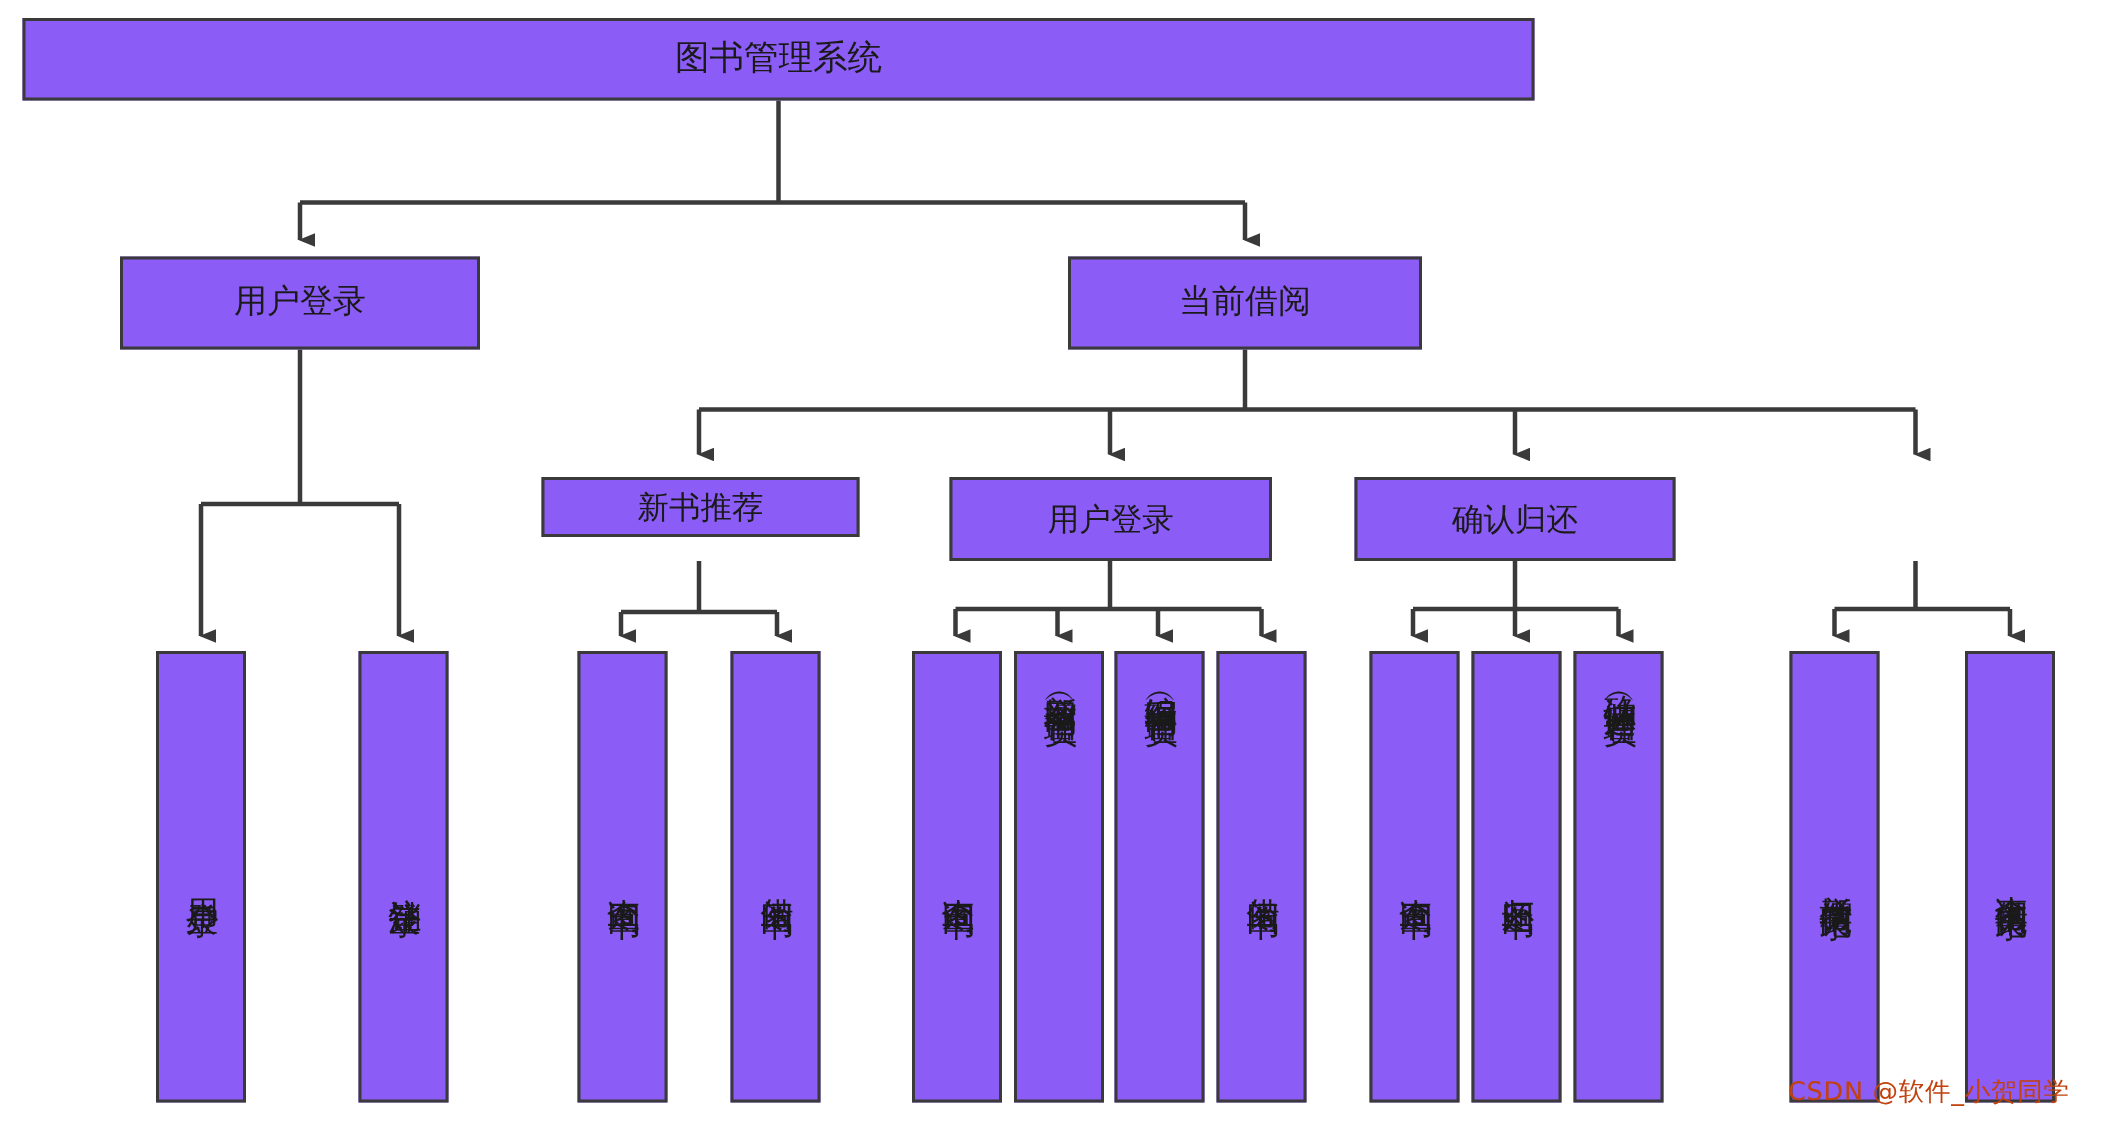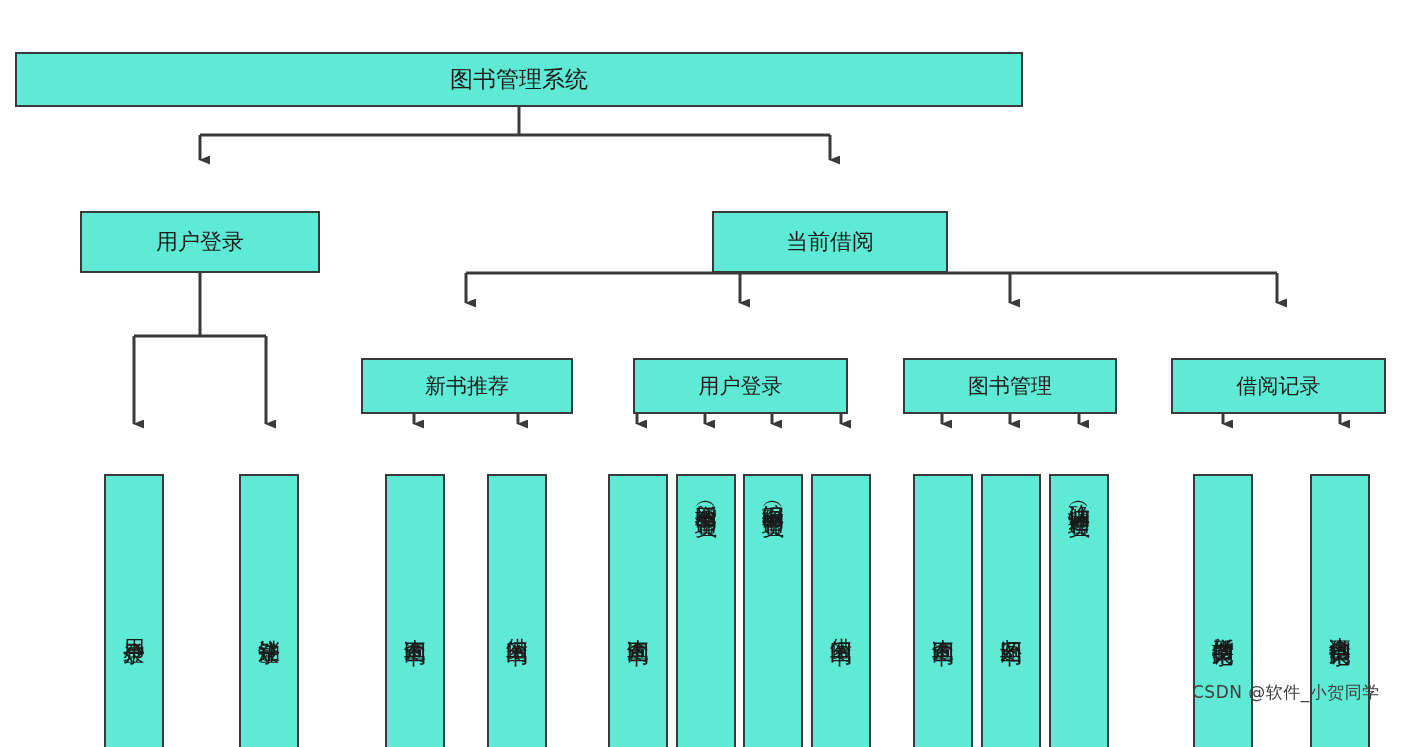--- a/index.html
+++ b/index.html
@@ -22,26 +22,25 @@
     position: absolute;
     left: 0;
     top: 0;
     width: 1405px;
     height: 747px;
   }
   .node {
     position: absolute;
     box-sizing: border-box;
     border: 2px solid #3a3a3a;
-    background: #5eead4;
+    background: #8b5cf6;
     display: flex;
     align-items: center;
     justify-content: center;
     color: #1a1a1a;
-    margin-top: 40px;
   }
   .node-label {
     display: block;
     text-align: center;
     line-height: 1.15;
     color: #1a1a1a;
   }
   .node-root {
     font-size: 23px;
   }
@@ -64,23 +63,23 @@
     line-height: 1.0;
     white-space: nowrap;
   }
   .node-leaf.leaf-short {
     align-items: center;
     padding-top: 0;
   }
   .watermark {
     position: absolute;
     left: 1192px;
-    top: 681px;
+    top: 716px;
     font-size: 17px;
-    color: #404040;
+    color: #c2410c;
     white-space: nowrap;
     letter-spacing: 0.5px;
   }
 </style>
 </head>
 <body>
 
 <div id="diagram-root">
 
   <svg id="diagram-svg" viewBox="0 0 1405 747" xmlns="http://www.w3.org/2000/svg">
@@ -141,35 +140,32 @@
   </div>
 
   <div class="node node-l1" style="left:80px; top:171px; width:240px; height:62px;">
     <span class="node-label">用户登录</span>
   </div>
 
   <div class="node node-l1" style="left:712px; top:171px; width:236px; height:62px;">
     <span class="node-label">当前借阅</span>
   </div>
 
-  <div class="node node-l2" style="left:361px; top:318px; width:212px; height:56px;">
+  <div class="node node-l2" style="left:361px; top:318px; width:212px; height:40px;">
     <span class="node-label">新书推荐</span>
   </div>
 
   <div class="node node-l2" style="left:633px; top:318px; width:215px; height:56px;">
     <span class="node-label">用户登录</span>
   </div>
 
   <div class="node node-l2" style="left:903px; top:318px; width:214px; height:56px;">
-    <span class="node-label">图书管理</span>
-  </div>
-
-  <div class="node node-l2" style="left:1171px; top:318px; width:215px; height:56px;">
-    <span class="node-label">借阅记录</span>
-  </div>
+    <span class="node-label">确认归还</span>
+  </div>
+
 
   <div class="node node-leaf leaf-short" style="left:104px; top:434px; width:60px; height:301px;">
     <span class="node-label">用户登录</span>
   </div>
 
   <div class="node node-leaf leaf-short" style="left:239px; top:434px; width:60px; height:301px;">
     <span class="node-label">注销登录</span>
   </div>
 
   <div class="node node-leaf leaf-short" style="left:385px; top:434px; width:60px; height:301px;">

